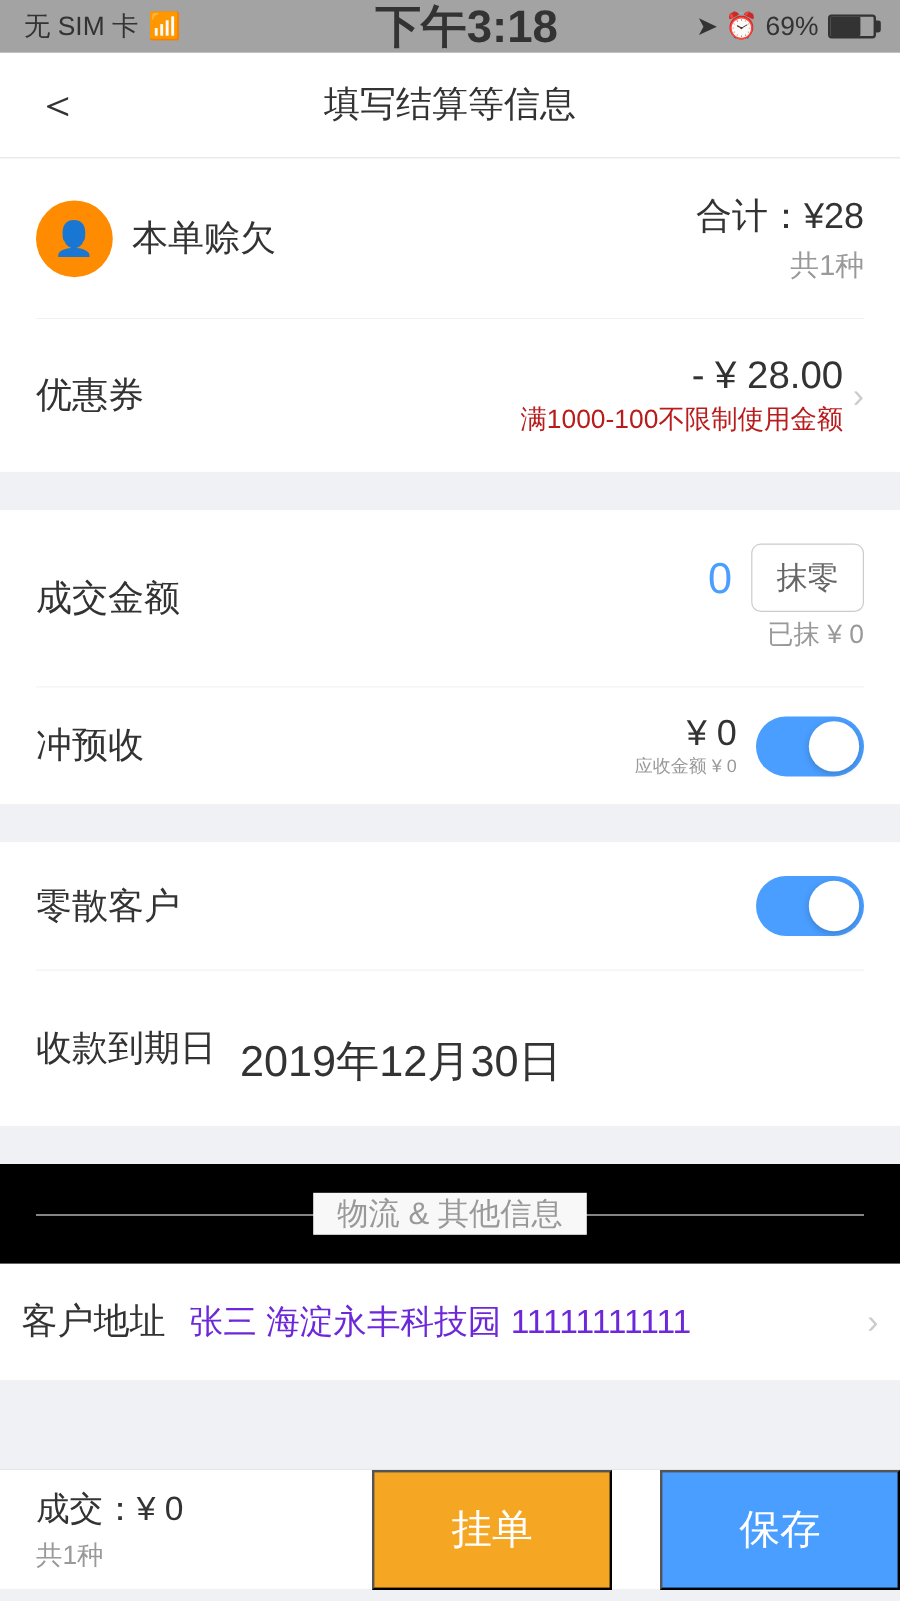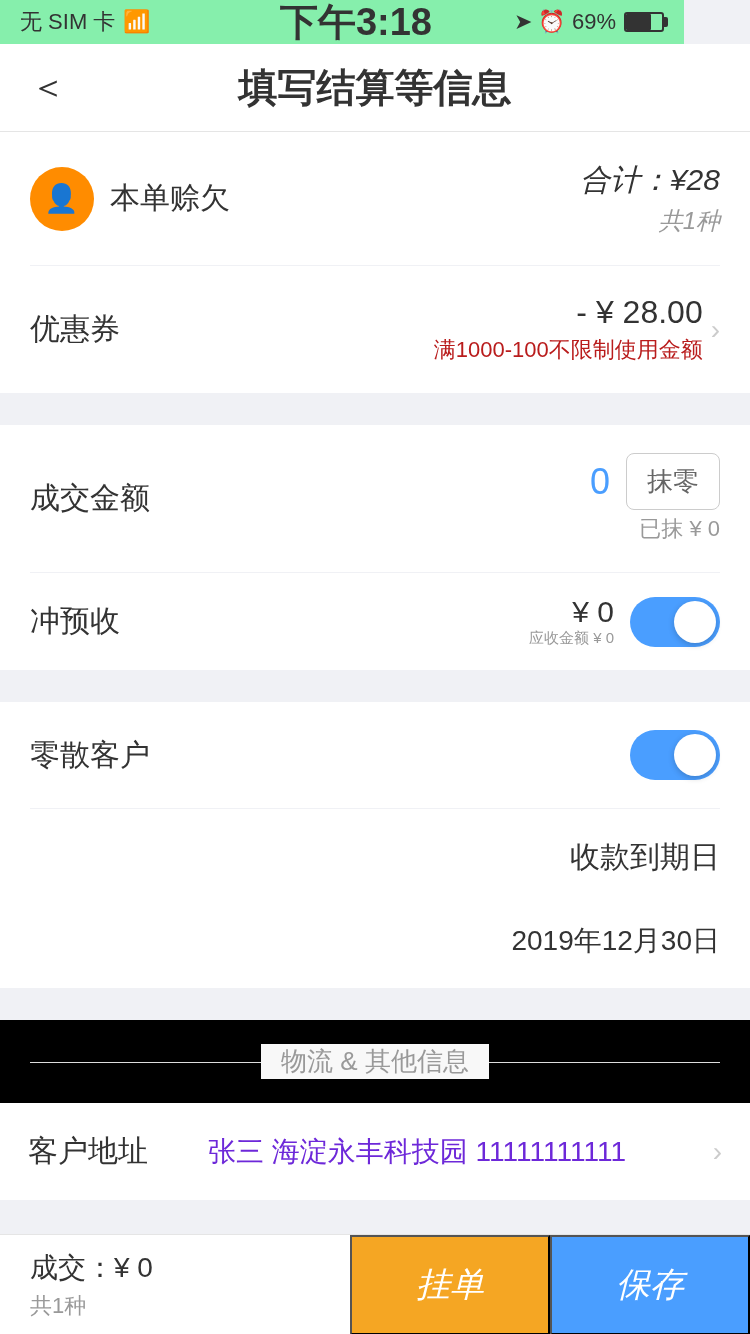--- a/index.html
+++ b/index.html
@@ -9,23 +9,23 @@
       min-height: 1334px;
       font-family: -apple-system, 'PingFang SC', 'Helvetica Neue', sans-serif;
       background: #f0f1f5;
       font-size: 28px;
       color: #333;
       position: relative;
     }
 
     
     .status-bar {
-      width: 684px;
+      width: 750px;
       height: 44px;
-      background: #86efac;
+      background: #a3a3a3;
       display: flex;
       align-items: center;
       justify-content: space-between;
       padding: 0 20px;
       font-size: 24px;
       font-weight: 500;
     }
     .status-left {
       display: flex;
       align-items: center;
@@ -82,22 +82,22 @@
       position: relative;
     }
     .nav-back {
       position: absolute;
       left: 30px;
       font-size: 36px;
       color: #333;
       cursor: pointer;
     }
     .nav-title {
-      font-size: 39px;
-      font-weight: 700;
+      font-size: 30px;
+      font-weight: 400;
       color: #333;
     }
 
     
     .content {
       background: #f0f1f5;
       padding-bottom: 120px;
     }
 
     
@@ -129,21 +129,20 @@
       justify-content: center;
       color: #fff;
       font-size: 28px;
     }
     .customer-name {
       font-size: 30px;
       color: #333;
     }
     .customer-right {
       text-align: right;
-      font-style: italic;
     }
     .total-amount {
       font-size: 30px;
       color: #333;
     }
     .total-count {
       font-size: 24px;
       color: #999;
       margin-top: 4px;
     }
@@ -289,33 +288,32 @@
       display: flex;
       align-items: center;
       justify-content: space-between;
       padding: 28px 30px;
       background: #fff;
     }
 
     
     .date-row {
       display: flex;
-      align-items: flex-end;
+      align-items: center;
       padding: 28px 30px;
       background: #fff;
       gap: 20px;
-      flex-direction: column;
     }
     .date-label {
       font-size: 30px;
       color: #333;
       flex-shrink: 0;
     }
     .date-value {
-      font-size: 28px;
+      font-size: 36px;
       color: #333;
       margin-top: 24px;
     }
 
     
     .logistics-header {
       display: flex;
       align-items: center;
       justify-content: center;
       padding: 24px 30px;
@@ -337,47 +335,47 @@
       padding: 0 20px;
       position: relative;
       z-index: 1;
     }
 
     
     .address-row {
       display: flex;
       align-items: center;
       justify-content: space-between;
-      padding: 28px 28px;
-      background: #fff;
-      gap: 40px;
+      padding: 28px 18px;
+      background: #fff;
     }
     .address-label {
       font-size: 30px;
       color: #333;
       flex-shrink: 0;
       margin-right: 20px;
     }
     .address-value {
       font-size: 28px;
       color: #6d28d9;
       flex: 1;
     }
 
     
     .bottom-bar {
       position: fixed;
-      bottom: 0;
+      bottom: 10px;
       left: 0;
       width: 750px;
       height: 100px;
       background: #fff;
       display: flex;
       align-items: center;
       border-top: 1px solid #e5e5e5;
+      gap: 40px;
     }
     .bottom-summary {
       flex: 1;
       padding: 0 30px;
     }
     .bottom-deal {
       font-size: 28px;
       color: #333;
     }
     .bottom-count {
@@ -388,21 +386,20 @@
     .bottom-btn {
       width: 200px;
       height: 100px;
       display: flex;
       align-items: center;
       justify-content: center;
       font-size: 34px;
       color: #fff;
       cursor: pointer;
       font-weight: 500;
-      font-style: italic;
     }
     .btn-hang {
       background: #f5a623;
     }
     .btn-save {
       background: #4a9eff;
     }
   </style>
 </head>
 <body>

